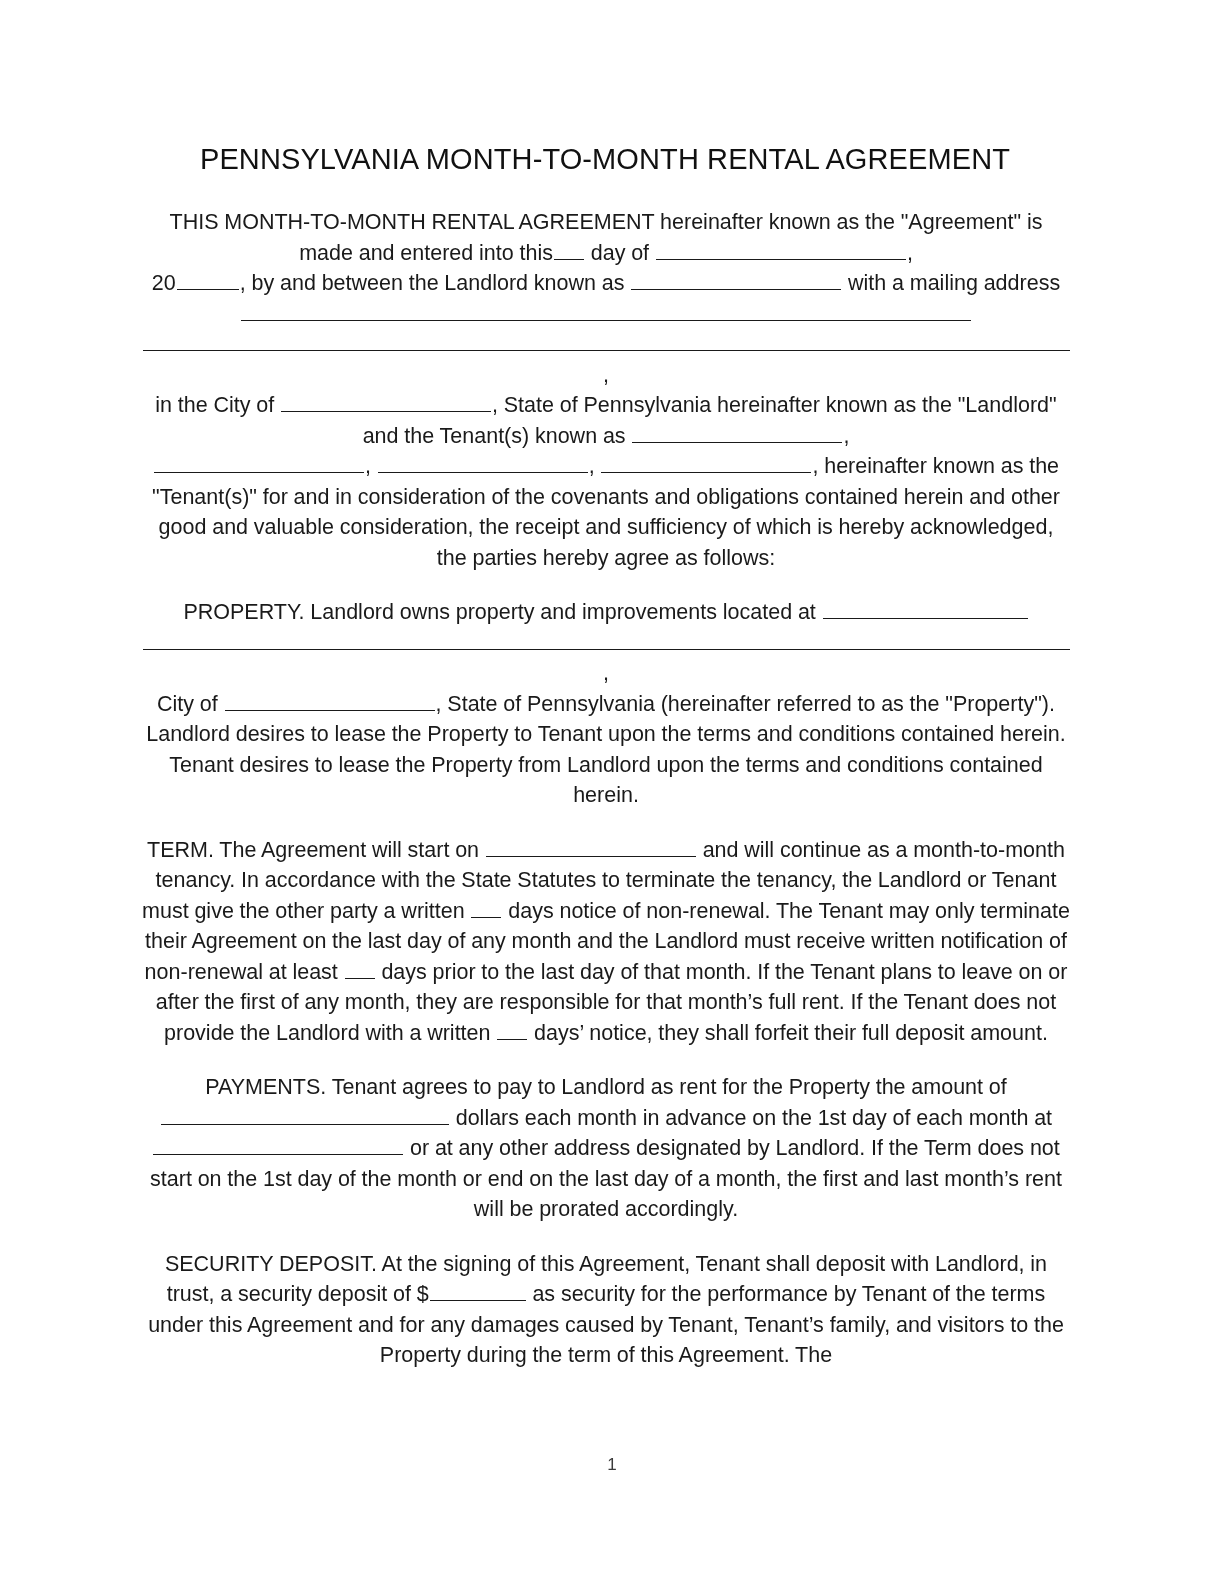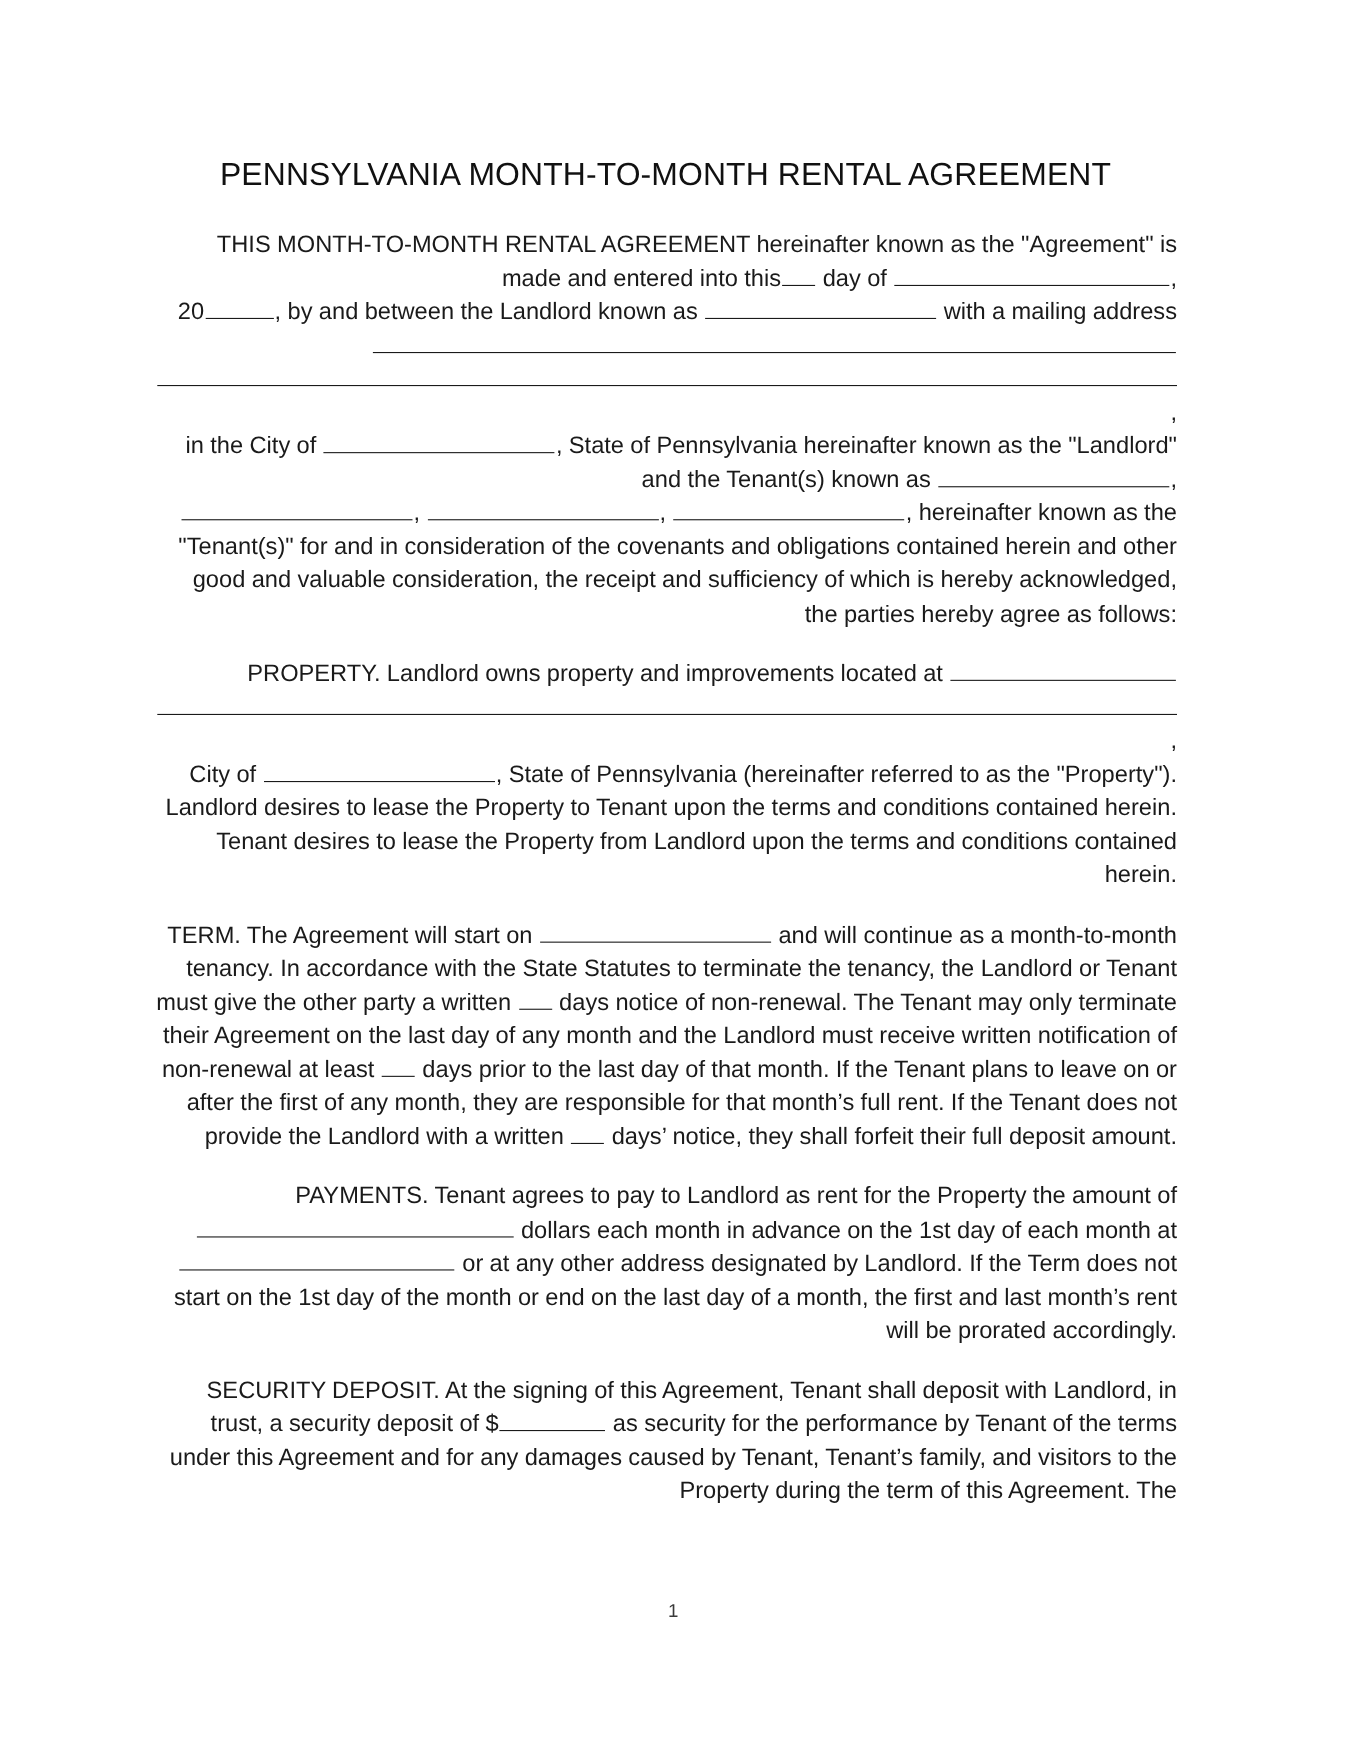--- a/index.html
+++ b/index.html
@@ -39,21 +39,21 @@
     position: absolute;
     left: 142px;
     top: 207px;
     width: 928px;
   }
   p.para {
     margin: 0 0 24px 0;
     font-size: 21.5px;
     line-height: 30.5px;
     color: #1a1a1a;
-    text-align: right;
+    text-align: center;
     word-spacing: -0.2px;
   }
   p.para:last-child { margin-bottom: 12px; }
   .sec-head {
     font-weight: 400;
   }
   
   .blank {
     display: inline-block;
     border-bottom: 1.6px solid #1a1a1a;

